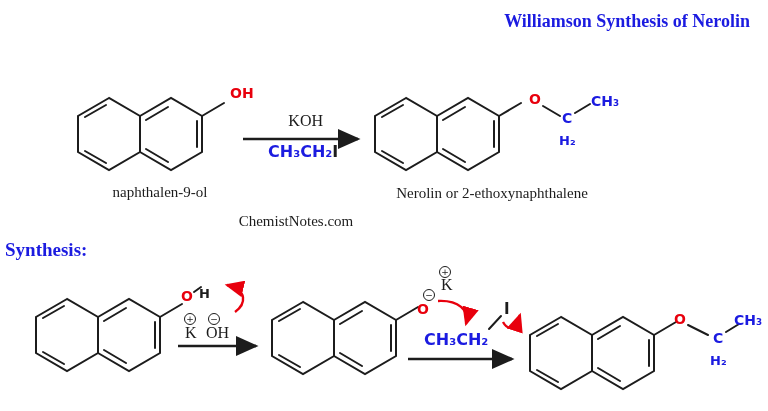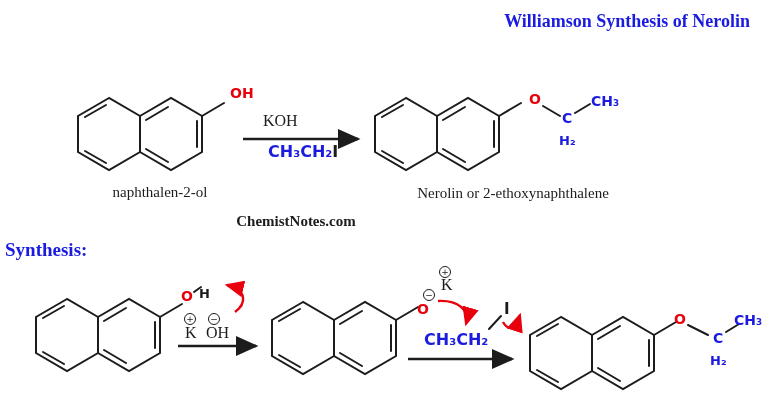--- a/index.html
+++ b/index.html
@@ -7,22 +7,22 @@
        font-family:"Liberation Serif","DejaVu Serif",serif;color:var(--ink);}
   .abs{position:absolute;white-space:nowrap;}
   .serif{font-family:"Liberation Serif","DejaVu Serif",serif;}
   .formula{font-family:"DejaVu Sans","Liberation Sans",sans-serif;font-weight:bold;}
   .blue{color:var(--blue);}
   .red{color:var(--red);}
   .ink{color:var(--ink);}
   .title{left:0;top:11px;width:750px;text-align:right;font-size:18px;font-weight:bold;color:var(--blue);}
   .mech-heading{left:5px;top:239px;font-size:19px;font-weight:bold;color:var(--blue);}
   .name-label{font-size:15px;text-align:center;}
-  .watermark{left:196px;top:213px;width:200px;text-align:center;font-size:15px;font-weight:bold;}
-  .reagent-top{left:263px;top:112px;width:60px;text-align:left;font-size:16px;}
+  .watermark{left:196px;top:213px;width:200px;text-align:center;font-size:15px;font-weight:normal;}
+  .reagent-top{left:263px;top:112px;width:60px;text-align:right;font-size:16px;}
   .reagent-bottom{left:268px;top:142px;font-size:16px;}
   .atom{font-size:14px;}
   .atom-sm{font-size:13px;margin-top:10px;}
   .circ{width:12px;height:12px;border:1.2px solid var(--ink);border-radius:50%;
         font-family:"DejaVu Sans",sans-serif;font-size:9px;line-height:10px;text-align:center;
         color:var(--ink);box-sizing:border-box;}
   .kbase{font-size:16px;}
   svg{position:absolute;left:0;top:0;}
 </style>
 </head>
@@ -74,22 +74,22 @@
     <path d="M438 301 C458 300 470 310 466 324" marker-end="url(#mRed)"></path>
     <path d="M503 322 C508 331 515 330 520 315" marker-end="url(#mRed)"></path>
   </g>
 </svg>
 
 <div class="abs title">Williamson Synthesis of Nerolin</div>
 
 <div class="abs formula red atom" style="left:230px;top:85px;">OH</div>
 <div class="abs serif reagent-top">KOH</div>
 <div class="abs formula reagent-bottom"><span class="blue">CH₃CH₂</span><span class="ink">I</span></div>
-<div class="abs serif name-label" style="left:60px;top:184px;width:200px;">naphthalen-2-ol</div>
-<div class="abs serif name-label" style="left:403px;top:185px;width:220px;">Nerolin or 2-ethoxynaphthalene</div>
+<div class="abs serif name-label" style="left:60px;top:184px;width:200px;">naphthalen-9-ol</div>
+<div class="abs serif name-label" style="left:382px;top:185px;width:220px;">Nerolin or 2-ethoxynaphthalene</div>
 
 <div class="abs formula red atom" style="left:529px;top:91px;">O</div>
 <div class="abs formula blue atom" style="left:562px;top:110px;">C</div>
 <div class="abs formula blue atom-sm" style="left:559px;top:123px;">H₂</div>
 <div class="abs formula blue atom" style="left:591px;top:93px;">CH₃</div>
 
 <div class="abs serif watermark">ChemistNotes.com</div>
 <div class="abs serif mech-heading">Synthesis:</div>
 
 <div class="abs formula red atom" style="left:181px;top:288px;">O</div>

